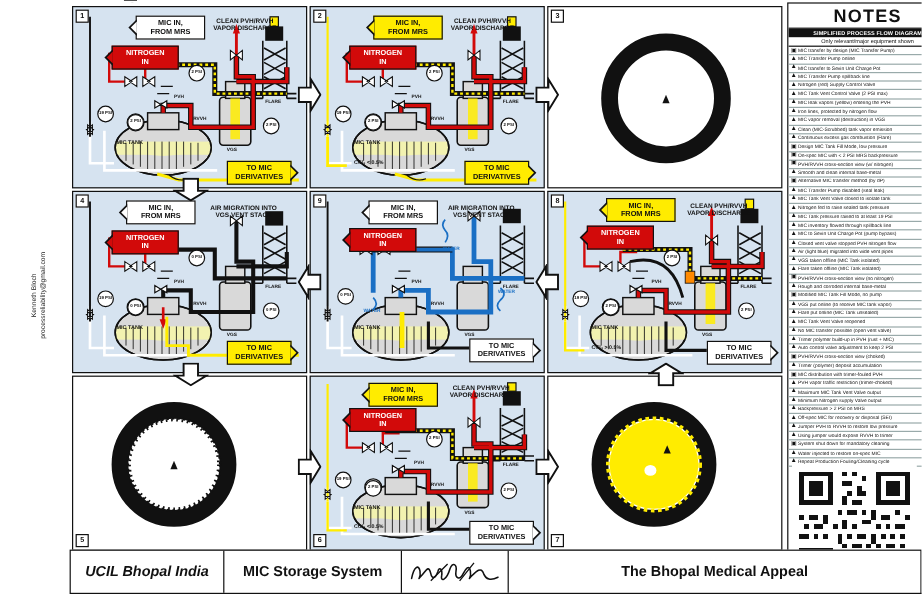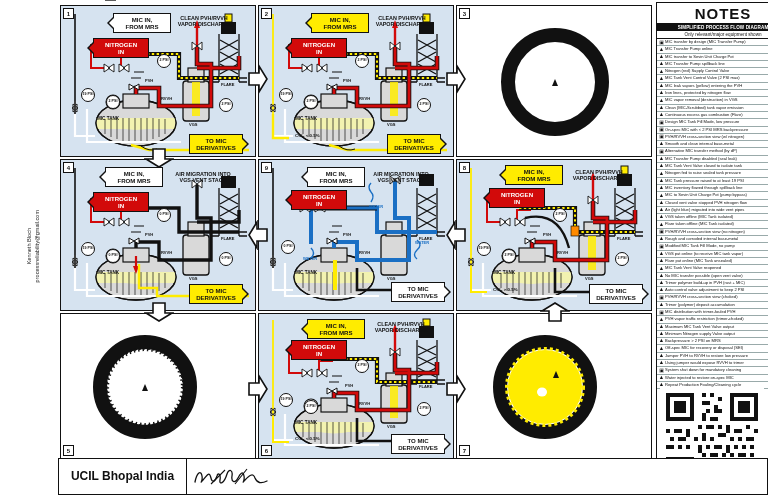--- a/index.html
+++ b/index.html
@@ -161,21 +161,21 @@
   }
   #captionbar .cap {
     border-right:1.4px solid #111;
     display:flex; align-items:center; justify-content:center;
     text-align:center;
     font-size:12px; font-weight:700; color:#111;
     line-height:1.08;
     padding:0 4px;
   }
   #captionbar .cap:last-child { border-right:none; }
-  .c1 { flex:0 0 128px; }
+  .c1 { flex:0 0 128px;font-style:italic; }
   .c2 { flex:0 0 148px; }
   .c3 { flex:0 0 155px; }
   .c4 { flex:0 0 88px; }
   .c5 { flex:1 1 auto; }
   #sigsvg { display:block; }
   .gauge {
     position:absolute; border:1.2px solid #111; background:#fff;
     border-radius:50%; z-index:18;
     font-size:3.6px; font-weight:700; color:#111;
     display:flex; align-items:center; justify-content:center;
@@ -1012,19 +1012,21 @@
           <rect x="18" y="23" width="1" height="1"></rect>
         <rect x="21" y="23" width="1" height="1"></rect>
           <rect x="23" y="23" width="1" height="1"></rect>
       </g>
     </svg>
   </div>
 </div>
 
 <div id="captionbar">
   <div class="cap c1">UCIL Bhopal India</div>
+  <div class="cap c2">MIC Storage System</div>
   <div class="cap c4">
     <svg id="sigsvg" width="80" height="26" viewBox="0 0 80 26">
       <path d="M4 18 C6 8, 10 6, 11 12 C12 18, 8 20, 12 16 C16 12, 18 6, 20 14 C21 19, 24 18, 26 12 C27 8, 30 10, 29 16 C28 21, 33 20, 36 10 C38 4, 42 6, 41 12 C40 18, 44 20, 47 14 C49 10, 52 6, 53 12 C54 18, 50 20, 54 16 C58 12, 62 8, 64 14 C66 19, 70 20, 76 17" fill="none" stroke="#111" stroke-width="1.3" stroke-linecap="round"></path>
       <path d="M20 20 L34 6 M44 20 L56 5" fill="none" stroke="#111" stroke-width="1.1"></path>
     </svg>
   </div>
+  <div class="cap c5">The Bhopal Medical Appeal</div>
 </div>
 
 </body></html>

